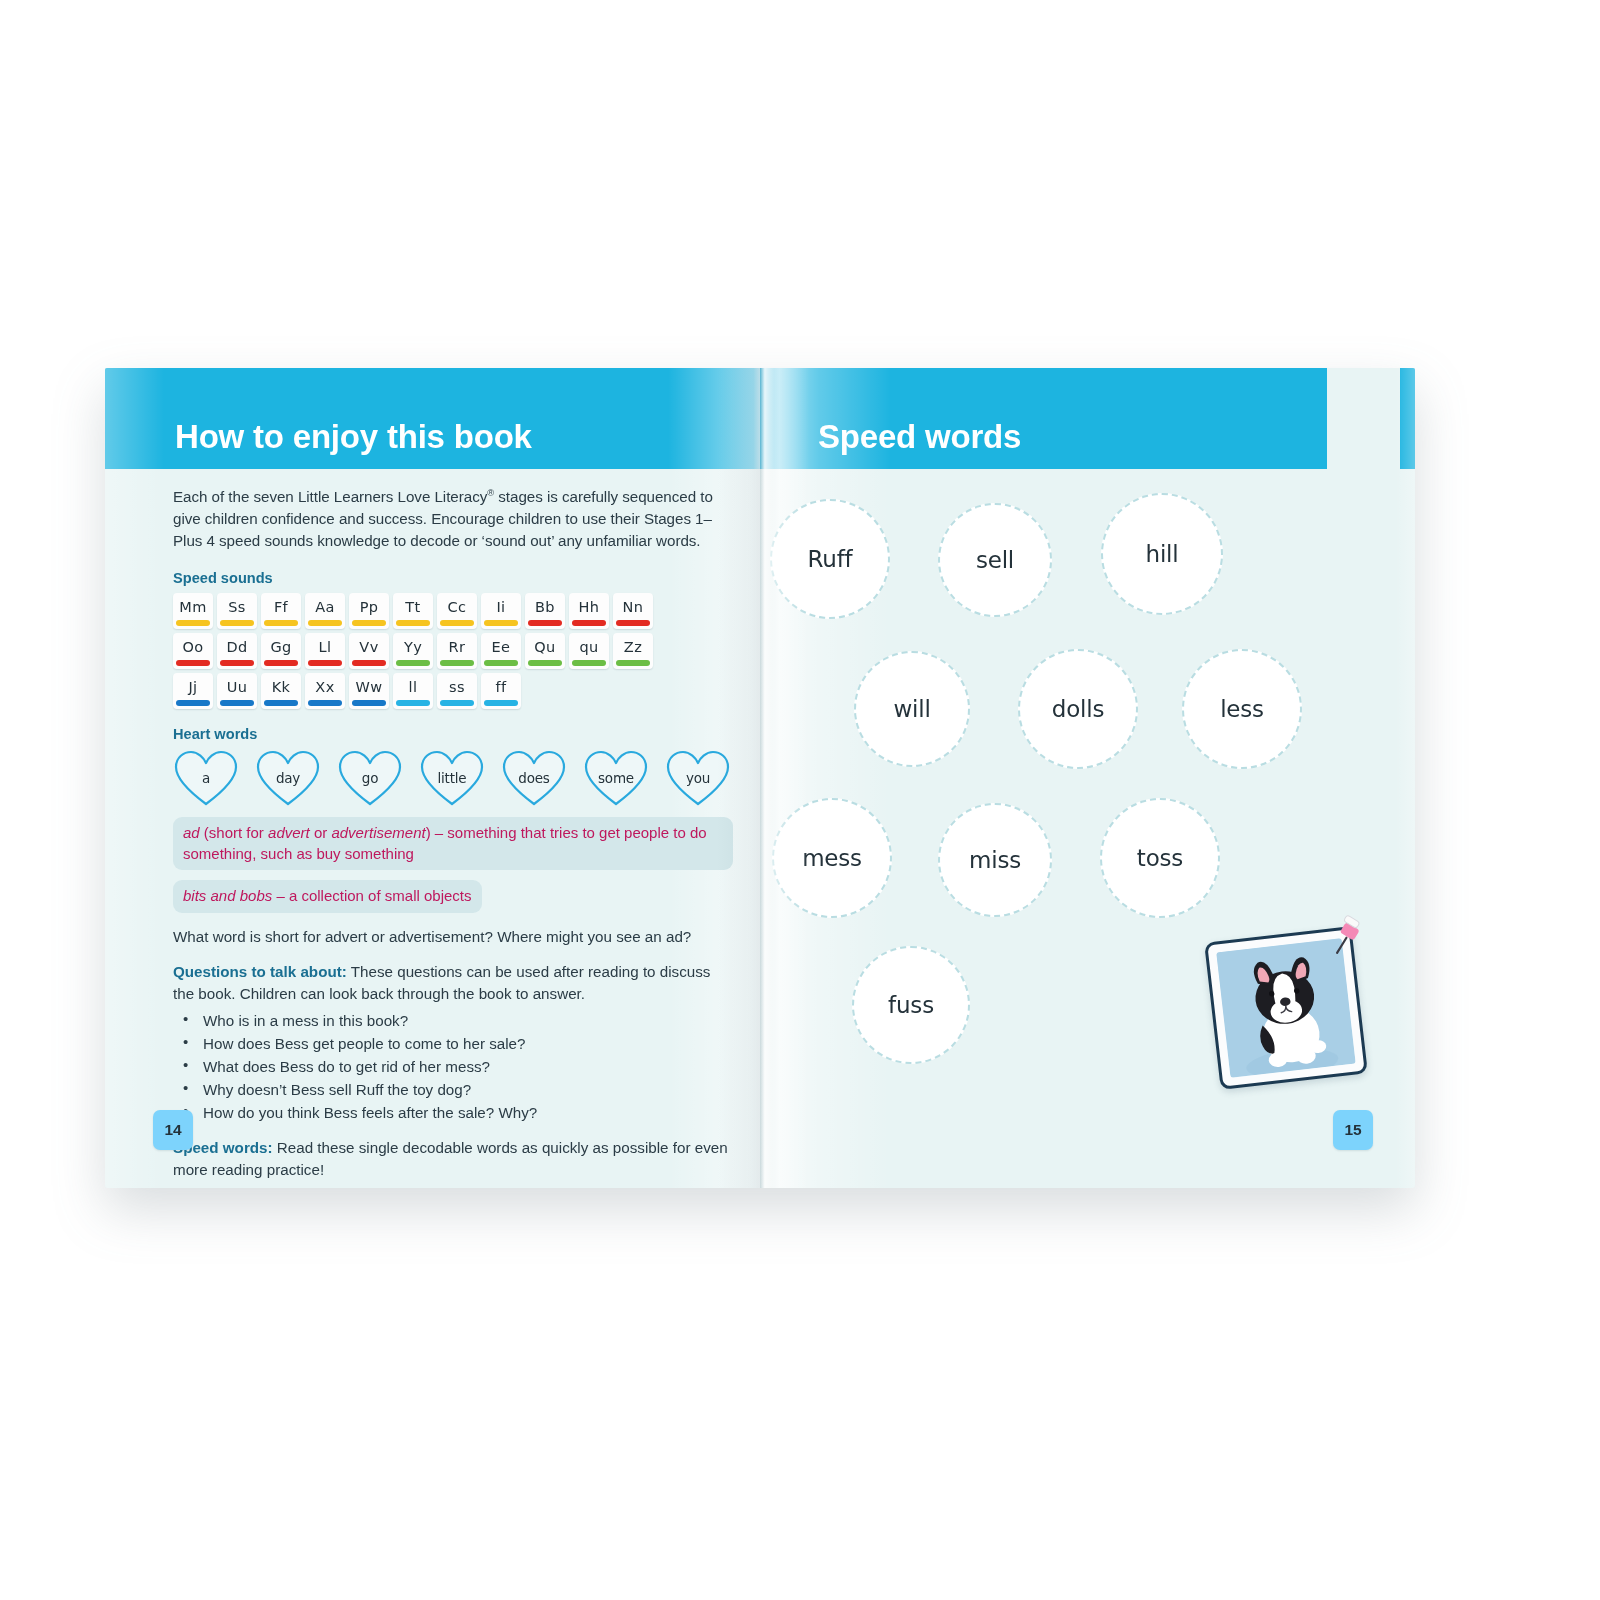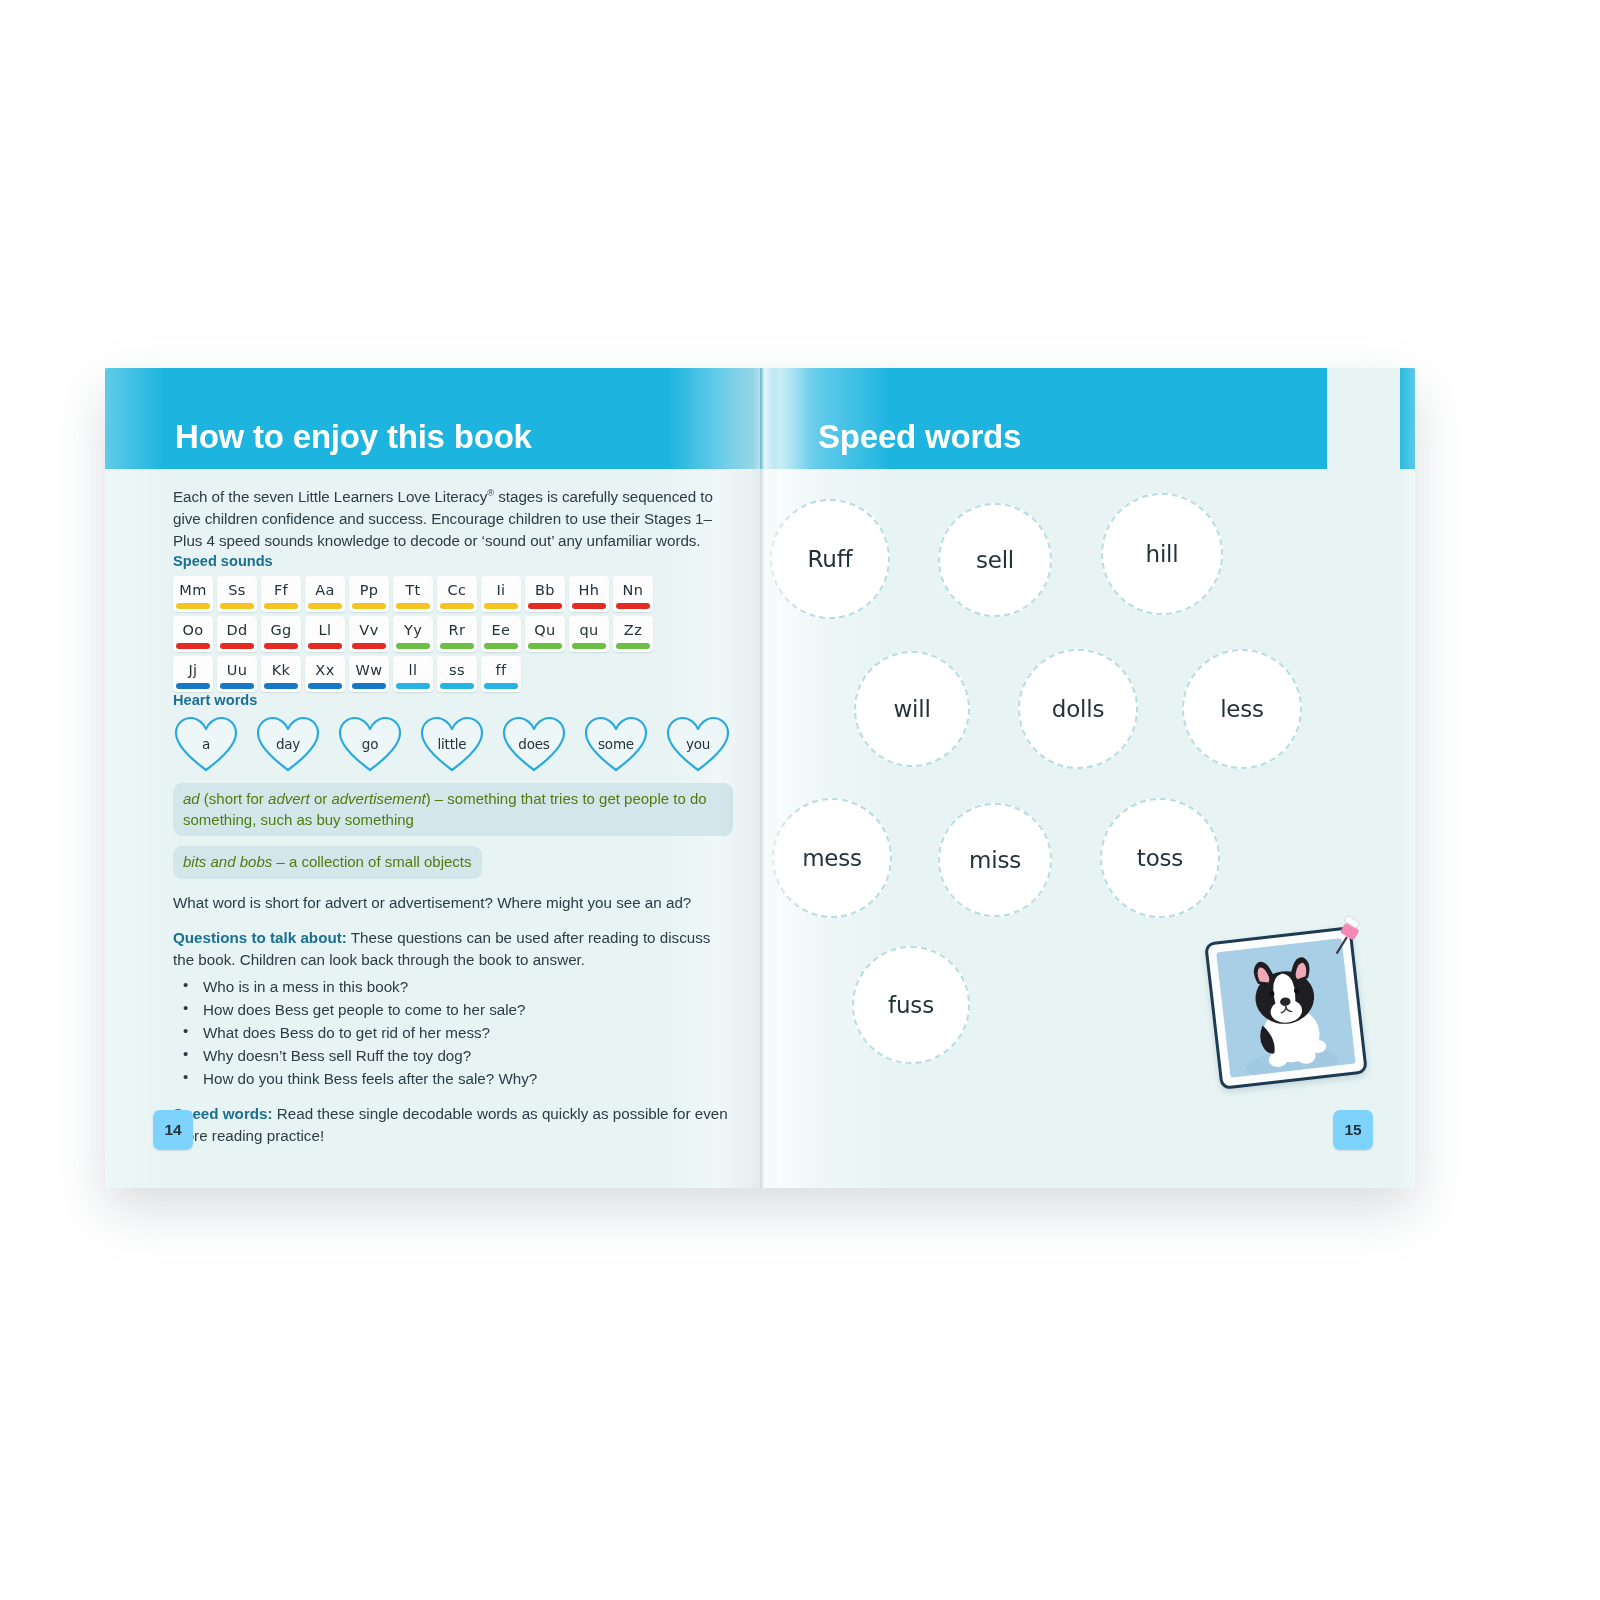--- a/index.html
+++ b/index.html
@@ -81,21 +81,21 @@
   
   .lp-body { position: absolute; left: 68px; top: 118px; width: 560px; z-index: 3; }
 
   .intro {
     font-size: 15.2px; line-height: 1.46; color: #2b3c46;
     letter-spacing: -0.05px;
   }
 
   .sec-label {
     font-size: 14.6px; font-weight: 700; color: #1a6f92;
-    margin-top: 0; margin-bottom: 7px;
+    margin-top: 17px; margin-bottom: 7px;
   }
 
   
   .sound-grid { display: flex; flex-direction: column; gap: 4px; }
   .sound-row { display: flex; gap: 4px; }
   .tile {
     width: 40px; height: 36px;
     background: #fdfdfd;
     border-radius: 4px;
     display: flex; flex-direction: column;
@@ -122,21 +122,21 @@
   }
 
   .para { font-size: 15.2px; line-height: 1.45; color: #2b3c46; margin-top: 13px; }
   .para b, .lead { font-weight: 700; color: #1a6f92; }
 
   .vocab {
     display: inline-block;
     background: #d3e7ea;
     border-radius: 9px;
     padding: 5px 10px 6px 10px;
-    font-size: 15px; line-height: 1.42; color: #4d7c0f;
+    font-size: 15px; line-height: 1.42; color: #be185d;
     margin-top: 10px;
   }
   .vocab i { font-style: italic; }
 
   ul.qlist { list-style: none; margin-top: 4px; }
   ul.qlist li {
     position: relative; padding-left: 30px;
     font-size: 15.2px; line-height: 1.52; color: #2b3c46;
   }
   ul.qlist li::before {

